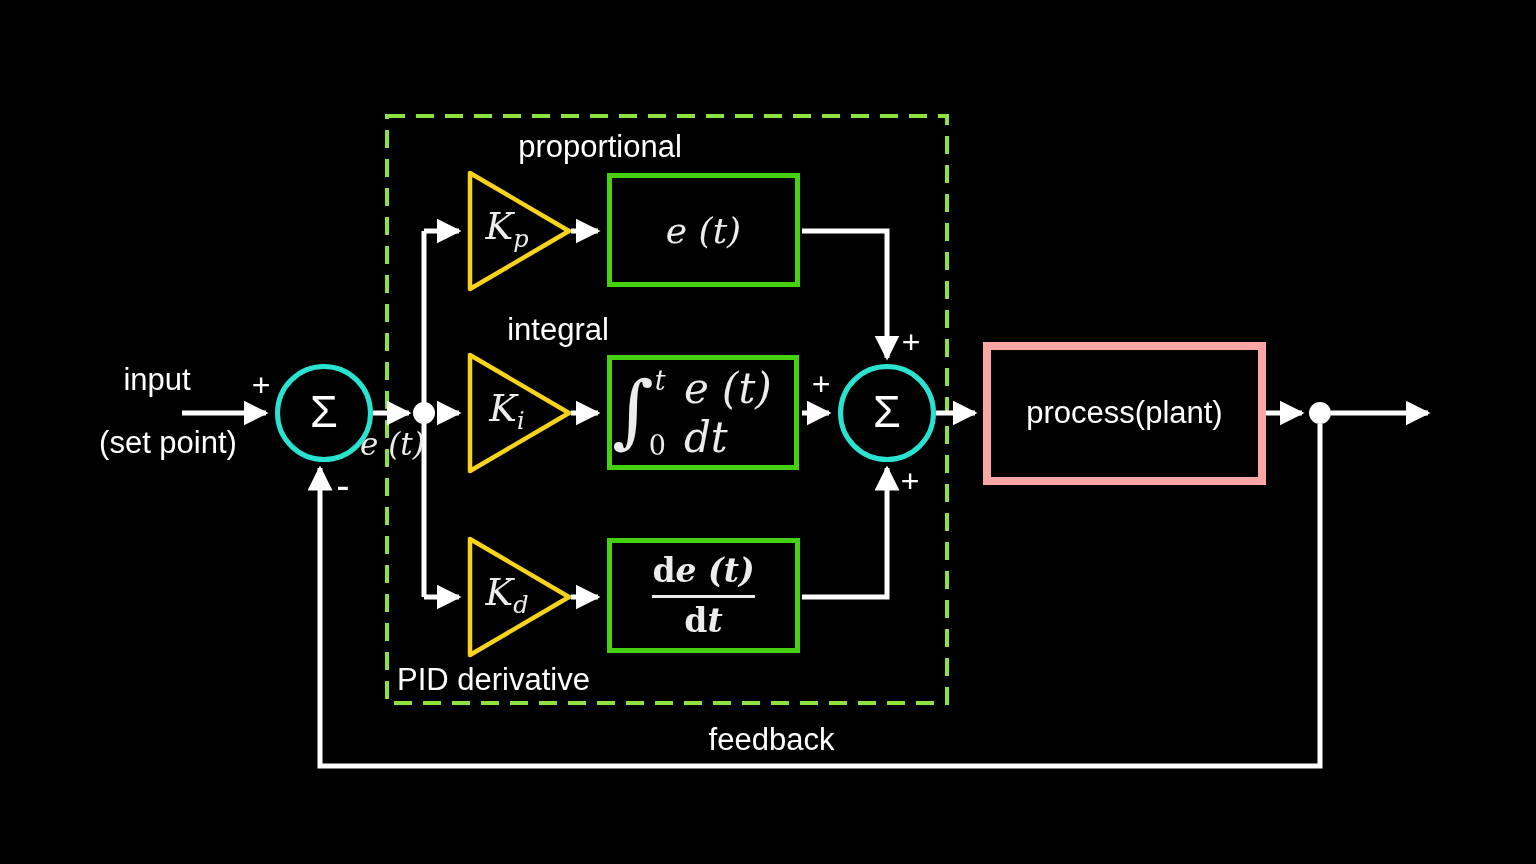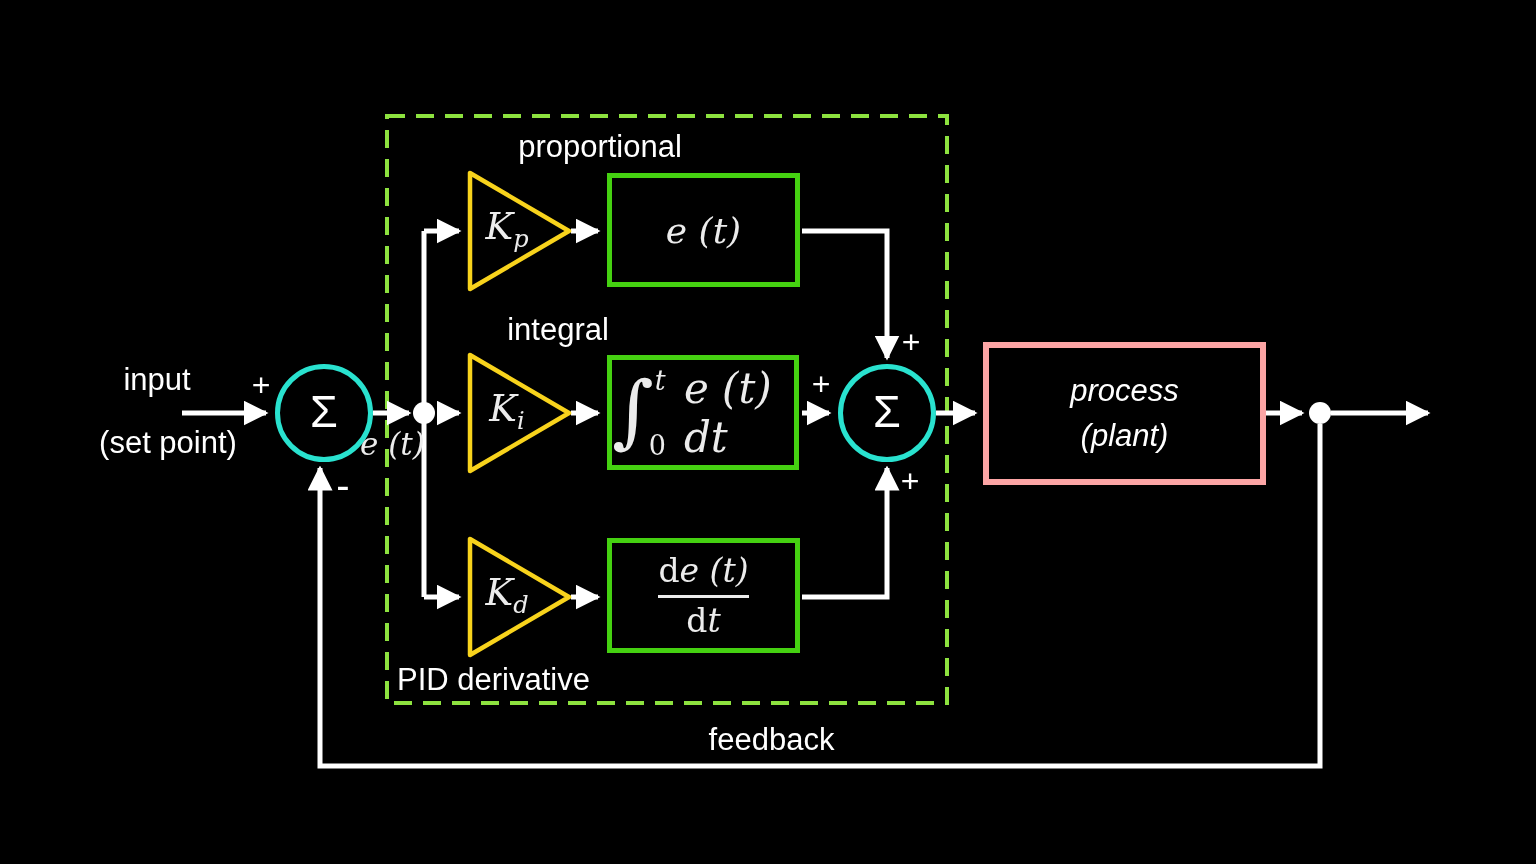--- a/index.html
+++ b/index.html
@@ -22,43 +22,43 @@
     border:5px solid #29e2cf;border-radius:50%;
     display:flex;align-items:center;justify-content:center;
   }
   .sum .sigma{font-size:45px;color:#fff;line-height:1;padding-bottom:4px;}
 
   .gbox{
     position:absolute;box-sizing:border-box;border:5px solid #45d111;
     display:flex;align-items:center;justify-content:center;
   }
   .pbox{
-    position:absolute;box-sizing:border-box;border:6px solid #fca5a5;
-    display:flex;flex-direction:column;align-items:center;justify-content:center;
-    font-size:31px;line-height:1.45;text-align:center;font-style:italic;
+    position:absolute;box-sizing:border-box;border:8px solid #fca5a5;
+    display:flex;flex-direction:row;align-items:center;justify-content:center;
+    font-size:31px;line-height:1.45;text-align:center;
   }
   .math{font-family:"DejaVu Serif","Liberation Serif",serif;font-style:italic;color:#ececec;}
   .rm{font-style:normal;}
 
   .gain{
     position:absolute;width:80px;text-align:center;
     font-family:"DejaVu Serif","Liberation Serif",serif;font-style:italic;
     font-size:37px;color:#ececec;
   }
   .gain sub{font-size:24px;line-height:0;}
 
   .blk-formula{font-size:36px;}
 
   .int-wrap{display:flex;align-items:center;}
   .int-sign{font-size:80px;font-style:normal;line-height:0.95;transform:translateY(-2px);}
   .int-limits{display:inline-flex;flex-direction:column;justify-content:space-between;height:96px;margin-left:1px;font-size:27px;}
   .int-limits .lim-lo{font-style:normal;transform:translateX(-6px);}
   .int-body{font-size:42px;margin-left:12px;}
 
-  .frac{display:inline-flex;flex-direction:column;align-items:center;font-size:33px;}
+  .frac{display:inline-flex;flex-direction:column;align-items:center;font-size:33px;font-weight:bold;}
   .frac .bar{width:100%;border-top:3px solid #ececec;margin:5px 0 3px 0;}
 </style>
 </head>
 <body>
 
 <div id="canvas">
 
   <svg id="wires" viewBox="0 0 1536 864">
     <defs>
       <marker id="arw" viewBox="0 0 10 10" refX="9" refY="5" markerWidth="5" markerHeight="5" orient="auto-start-reverse">

